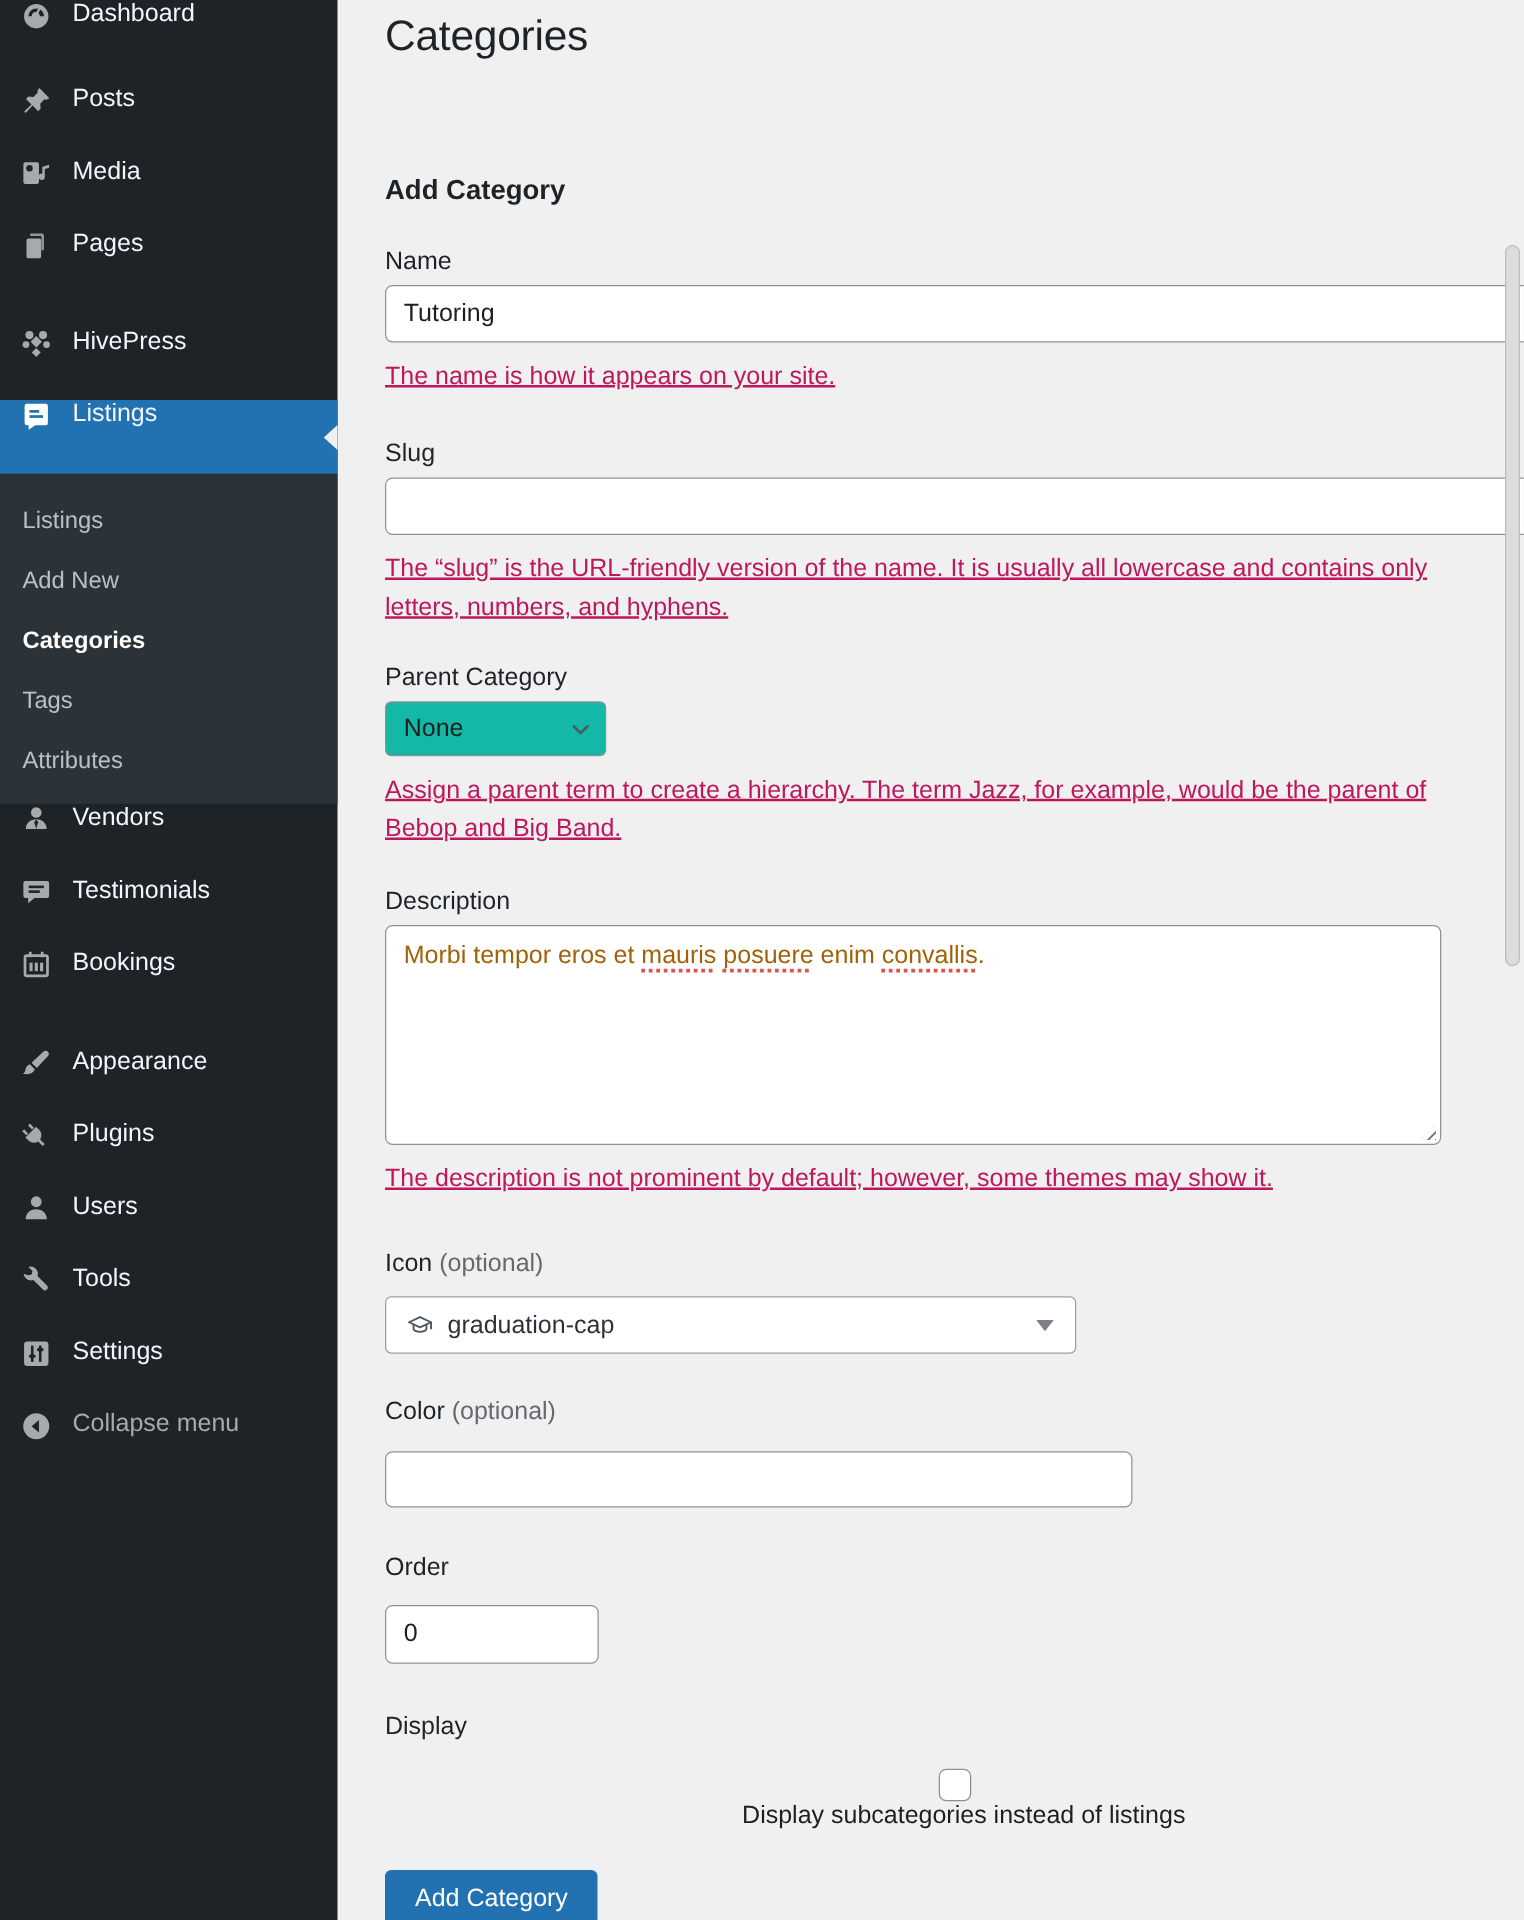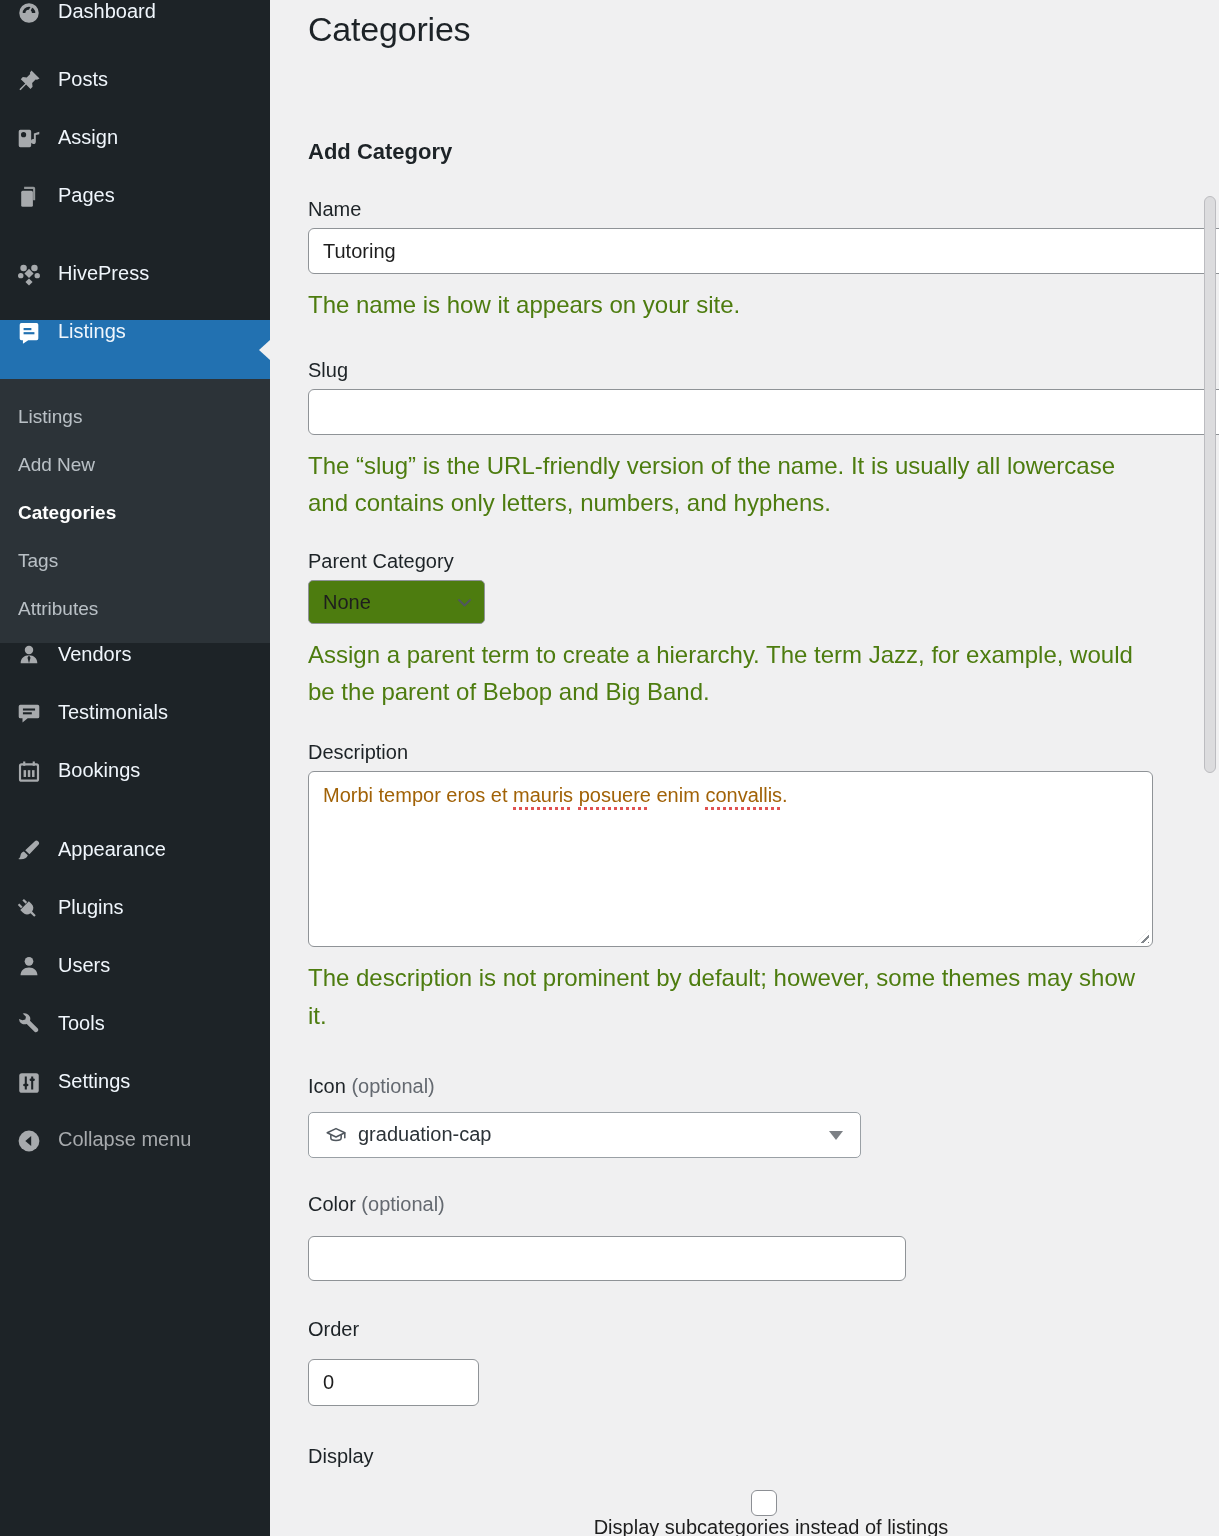--- a/index.html
+++ b/index.html
@@ -49,30 +49,30 @@
   .field-label{font-size:20px;color:#1d2327;line-height:1.2;}
   .field-label .optional{color:#646970;font-weight:400;}
   .mt-name-label{margin-top:32px;}
   .mt-slug-label{margin-top:34px;}
   .mt-parent-label{margin-top:28px;}
   .mt-desc-label{margin-top:30px;}
   .mt-icon-label{margin-top:40px;}
   .mt-color-label{margin-top:34px;}
   .mt-order-label{margin-top:36px;}
   .mt-display-label{margin-top:38px;}
-  .help{font-size:24px;color:#4d7c0f;line-height:1.55;margin-top:12px;max-width:848px;}
+  .help{font-size:20px;color:#be185d;line-height:1.55;margin-top:12px;max-width:848px;text-decoration:underline;}
   .text-input{
     display:block;box-sizing:border-box;margin-top:7px;height:46px;width:1006px;
     border:1.5px solid #8f9397;border-radius:6px;background:#fff;
     font-family:inherit;font-size:20px;color:#1e1e1e;padding:0 14px;outline:none;
   }
   .parent-select-wrap{position:relative;width:177px;margin-top:7px;}
   .parent-select{
     box-sizing:border-box;height:44px;width:177px;display:flex;align-items:center;
-    border:1.5px solid #8f9397;border-radius:5px;background:#4d7c0f;
+    border:1.5px solid #8f9397;border-radius:5px;background:#14b8a6;
     font-size:20px;color:#1e1e1e;padding:0 14px;cursor:pointer;
   }
   .parent-select .chev{position:absolute;right:13px;top:50%;margin-top:-4px;display:flex;}
   .desc-box{
     position:relative;box-sizing:border-box;margin-top:7px;width:845px;height:176px;
     border:1.5px solid #8f9397;border-radius:6px;background:#fff;
     font-size:20px;color:#a16207;line-height:31px;padding:8px 14px;cursor:text;
   }
   .miss{
     text-decoration:underline;text-decoration-style:dotted;text-decoration-color:#e05252;
@@ -135,21 +135,21 @@
       <span>Posts</span>
     </div>
     <div class="menu-item">
       <span class="mi-icon">
         <svg viewBox="0 0 24 24" fill="currentColor">
           <path d="M4 3.5h8.5A1.5 1.5 0 0 1 14 5v13a1.5 1.5 0 0 1-1.5 1.5H4A1.5 1.5 0 0 1 2.5 18V5A1.5 1.5 0 0 1 4 3.5z"></path>
           <circle cx="7" cy="8" r="2.4" fill="#1d2327"></circle>
           <path d="M16.5 6.9l5-1.5v2.1l-3.2.9v5.8a2.3 2.3 0 1 1-1.8-2.2z"></path>
         </svg>
       </span>
-      <span>Assign</span>
+      <span>Media</span>
     </div>
     <div class="menu-item">
       <span class="mi-icon">
         <svg viewBox="0 0 24 24" fill="currentColor">
           <path d="M7.5 2.6h8.6a1.6 1.6 0 0 1 1.6 1.6V15h-1.9V5a.5.5 0 0 0-.5-.5H7.5z" opacity=".85"></path>
           <rect x="4.8" y="6.3" width="10.8" height="14.6" rx="1.4"></rect>
         </svg>
       </span>
       <span>Pages</span>
     </div>

